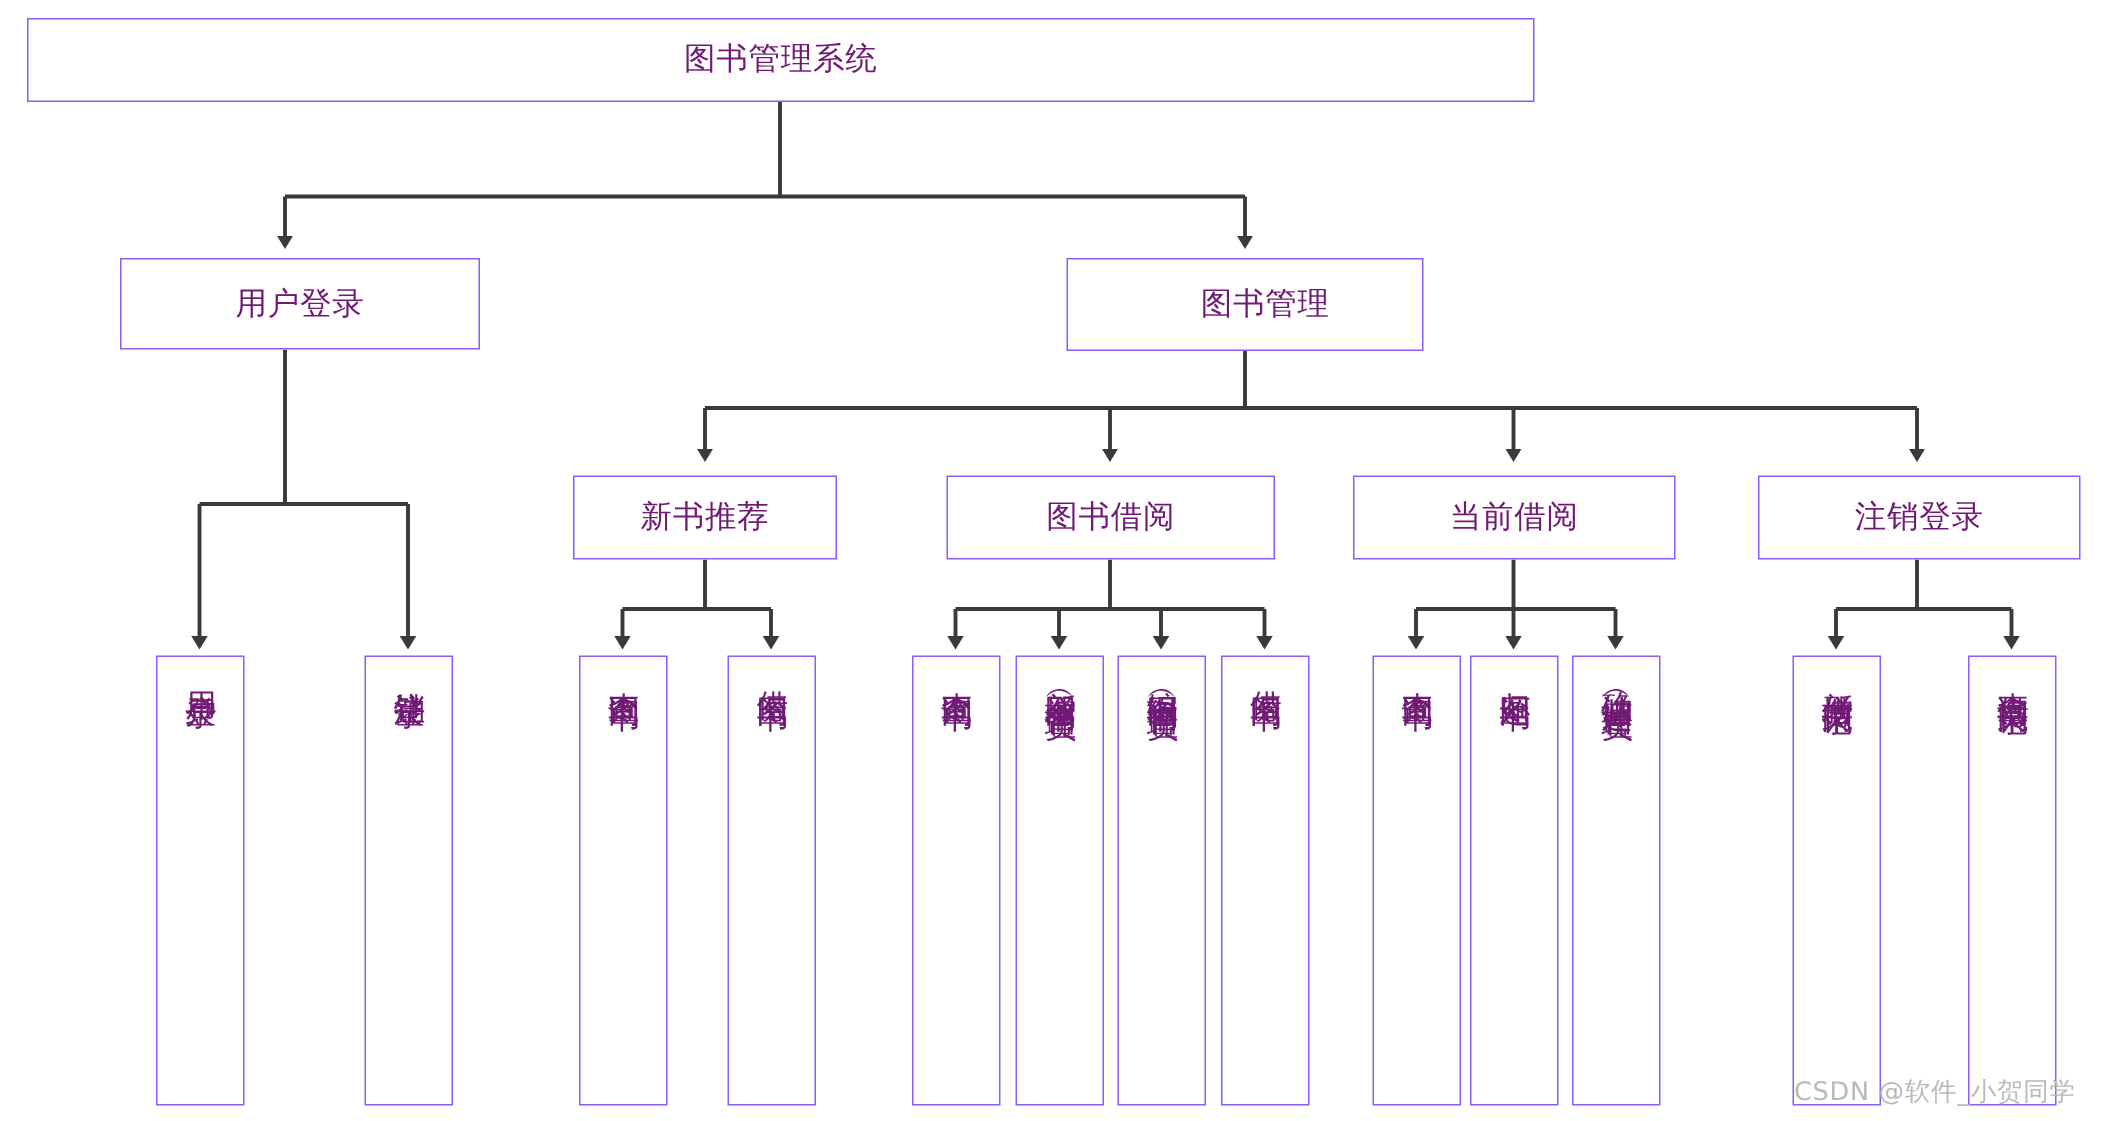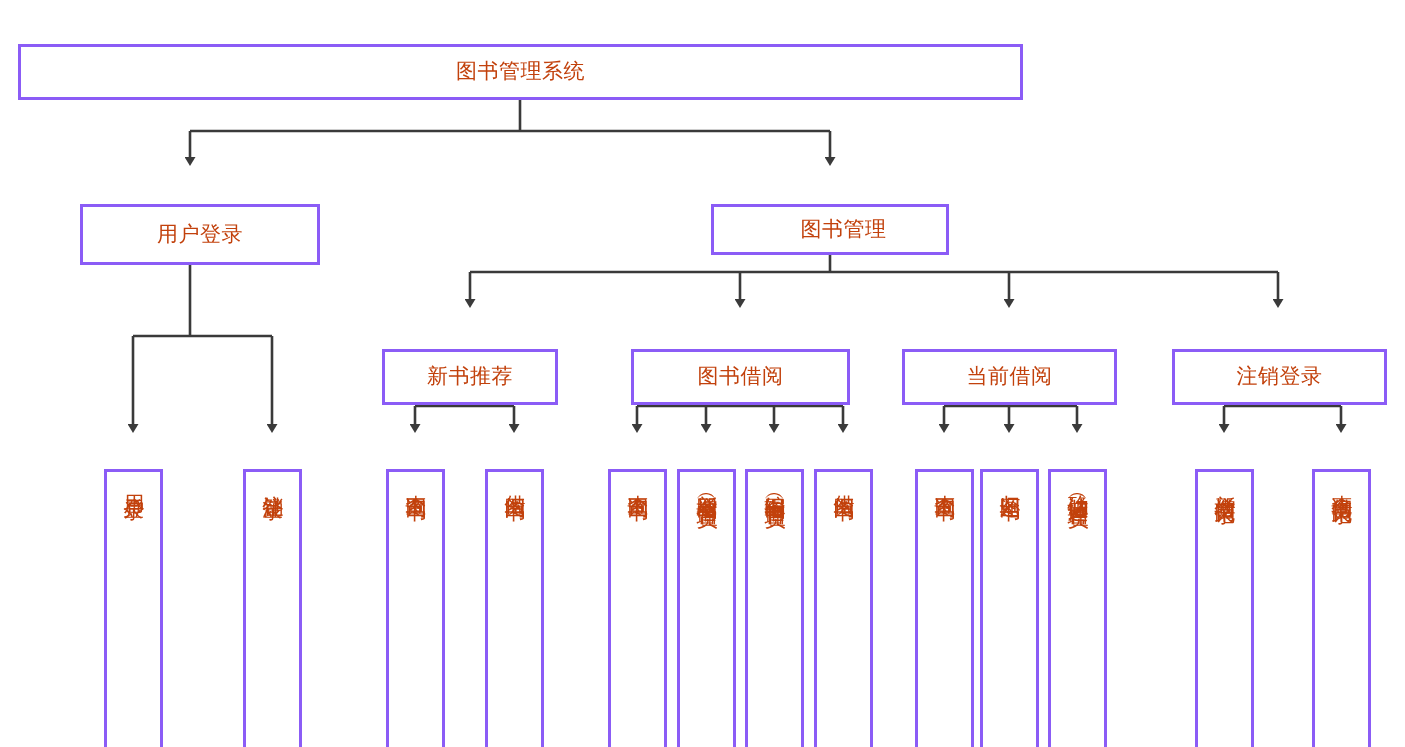--- a/index.html
+++ b/index.html
@@ -21,26 +21,25 @@
     position: absolute;
     left: 0;
     top: 0;
     width: 1405px;
     height: 747px;
   }
   .node {
     position: absolute;
     box-sizing: border-box;
     background: #ffffff;
-    border: 3px solid #8b5cf6;
+    border: 1px solid #8b5cf6;
     display: flex;
     align-items: center;
     justify-content: center;
-    color: #c2410c;
-    margin-top: 32px;
+    color: #701a75;
   }
   .node-label {
     display: block;
     text-align: center;
     line-height: 1.12;
   }
   .node.horizontal .node-label {
     font-size: 21px;
     letter-spacing: 0.5px;
   }
@@ -122,21 +121,21 @@
     </g>
   </svg>
 
   <div class="node horizontal" style="left:18px; top:12px; width:1005px; height:56px;">
     <span class="node-label">图书管理系统</span>
   </div>
 
   <div class="node horizontal" style="left:80px; top:172px; width:240px; height:61px;">
     <span class="node-label">用户登录</span>
   </div>
-  <div class="node horizontal" style="left:711px; top:172px; width:238px; height:51px;padding-left:27px;">
+  <div class="node horizontal" style="left:711px; top:172px; width:238px; height:62px;padding-left:27px;">
     <span class="node-label">图书管理</span>
   </div>
 
   <div class="node horizontal" style="left:382px; top:317px; width:176px; height:56px;">
     <span class="node-label">新书推荐</span>
   </div>
   <div class="node horizontal" style="left:631px; top:317px; width:219px; height:56px;align-items:center;">
     <span class="node-label">图书借阅</span>
   </div>
   <div class="node horizontal" style="left:902px; top:317px; width:215px; height:56px;">
@@ -183,14 +182,15 @@
     <span class="node-label">确认归还（管理员）</span>
   </div>
 
   <div class="node vertical" style="left:1195px; top:437px; width:59px; height:300px;">
     <span class="node-label">新增借阅记录</span>
   </div>
   <div class="node vertical" style="left:1312px; top:437px; width:59px; height:300px;">
     <span class="node-label">查询借阅记录</span>
   </div>
 
+  <div class="watermark" style="left:1196px; top:716px;">CSDN @软件_小贺同学</div>
 
 </div>
 
 </body></html>

